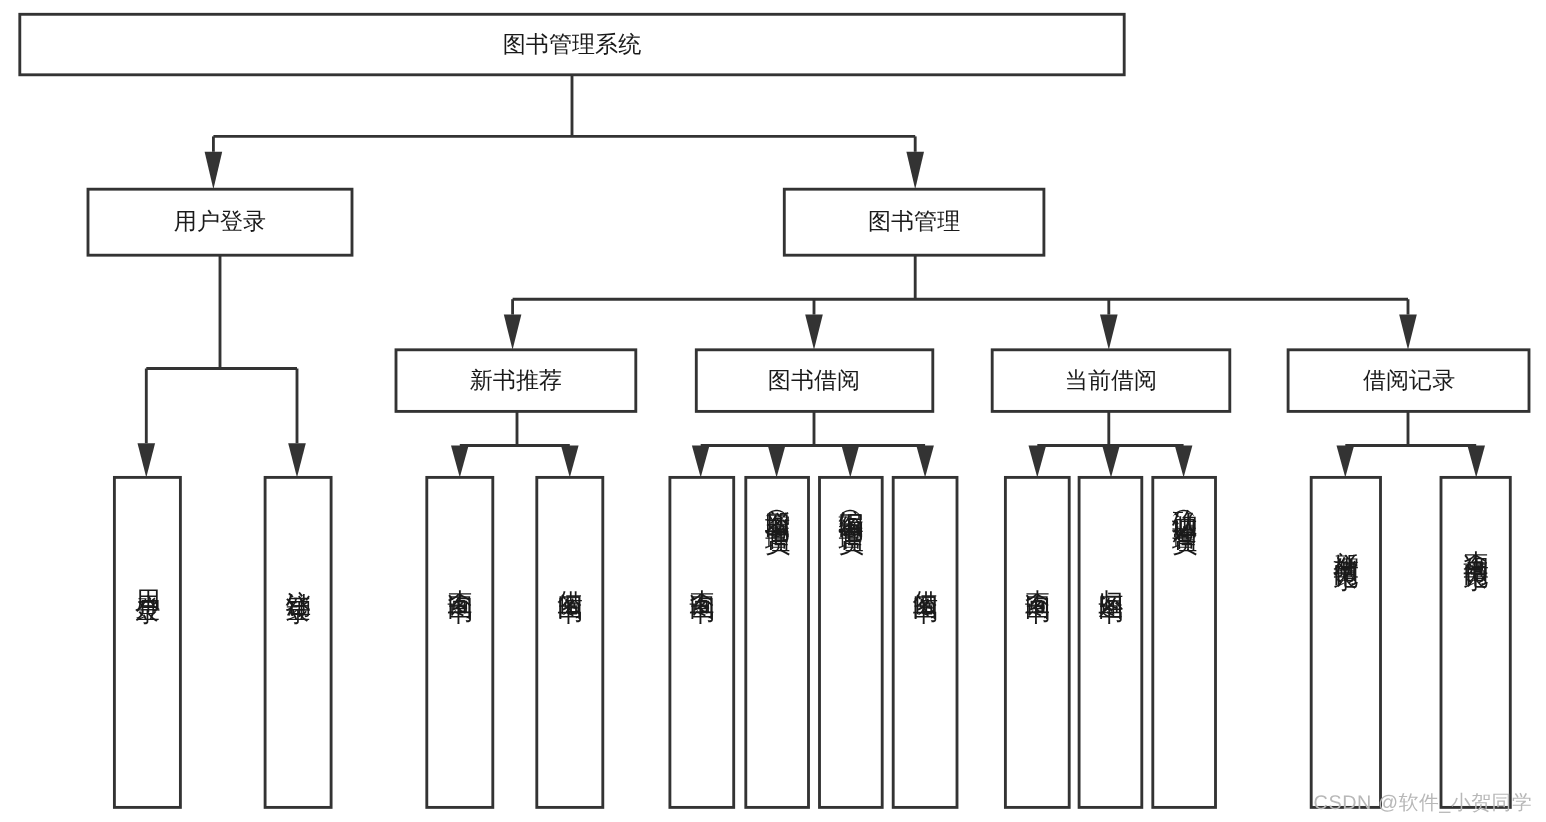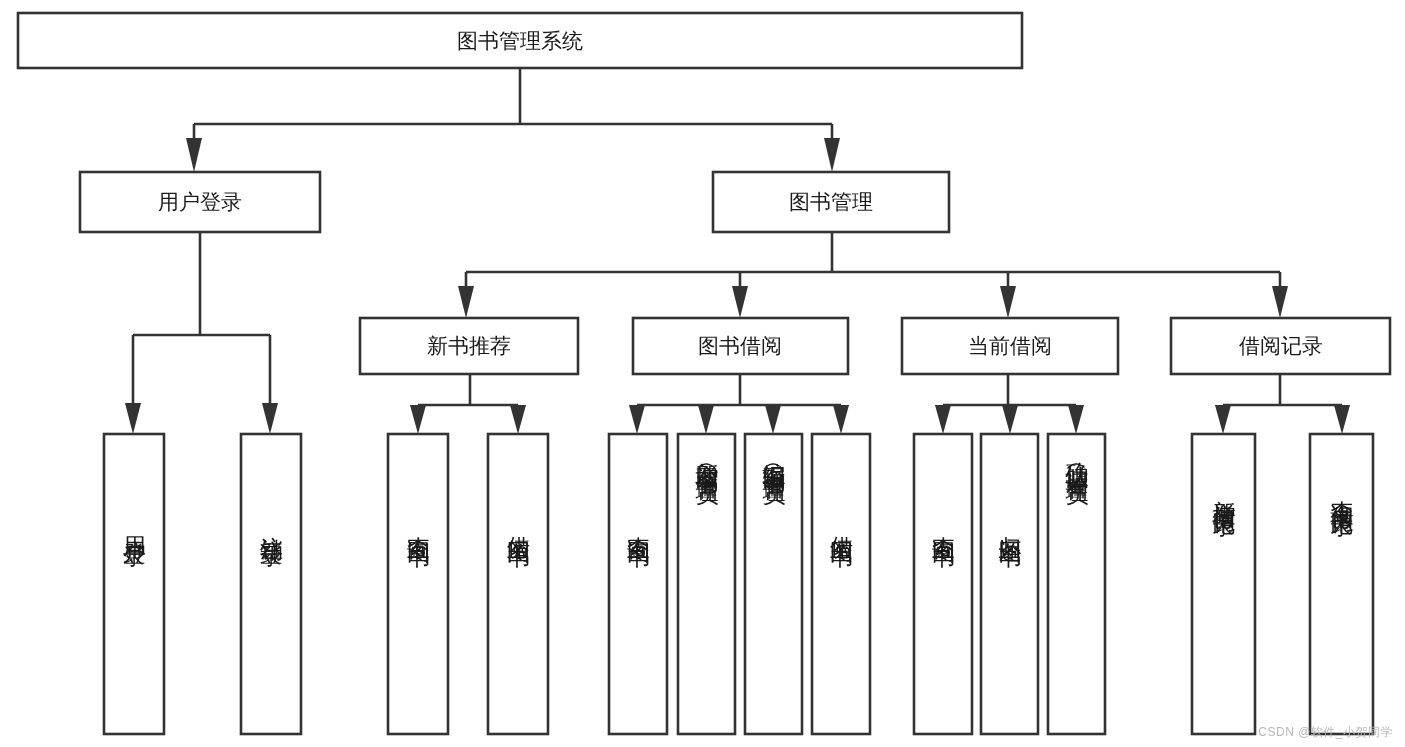--- a/index.html
+++ b/index.html
@@ -56,21 +56,21 @@
     line-height: 1.12;
     letter-spacing: 3px;
     color: #1a1a1a;
     white-space: nowrap;
   }
   .watermark {
     position: absolute;
     right: 12px;
     bottom: 6px;
     font-family: "Liberation Sans", "DejaVu Sans", sans-serif;
-    font-size: 12px;
+    font-size: 18px;
     color: #b8b8b8;
     letter-spacing: 0.5px;
     white-space: nowrap;
   }
 </style>
 </head>
 <body>
 
 <svg id="diagram" viewBox="0 0 1405 747" xmlns="http://www.w3.org/2000/svg">
 

